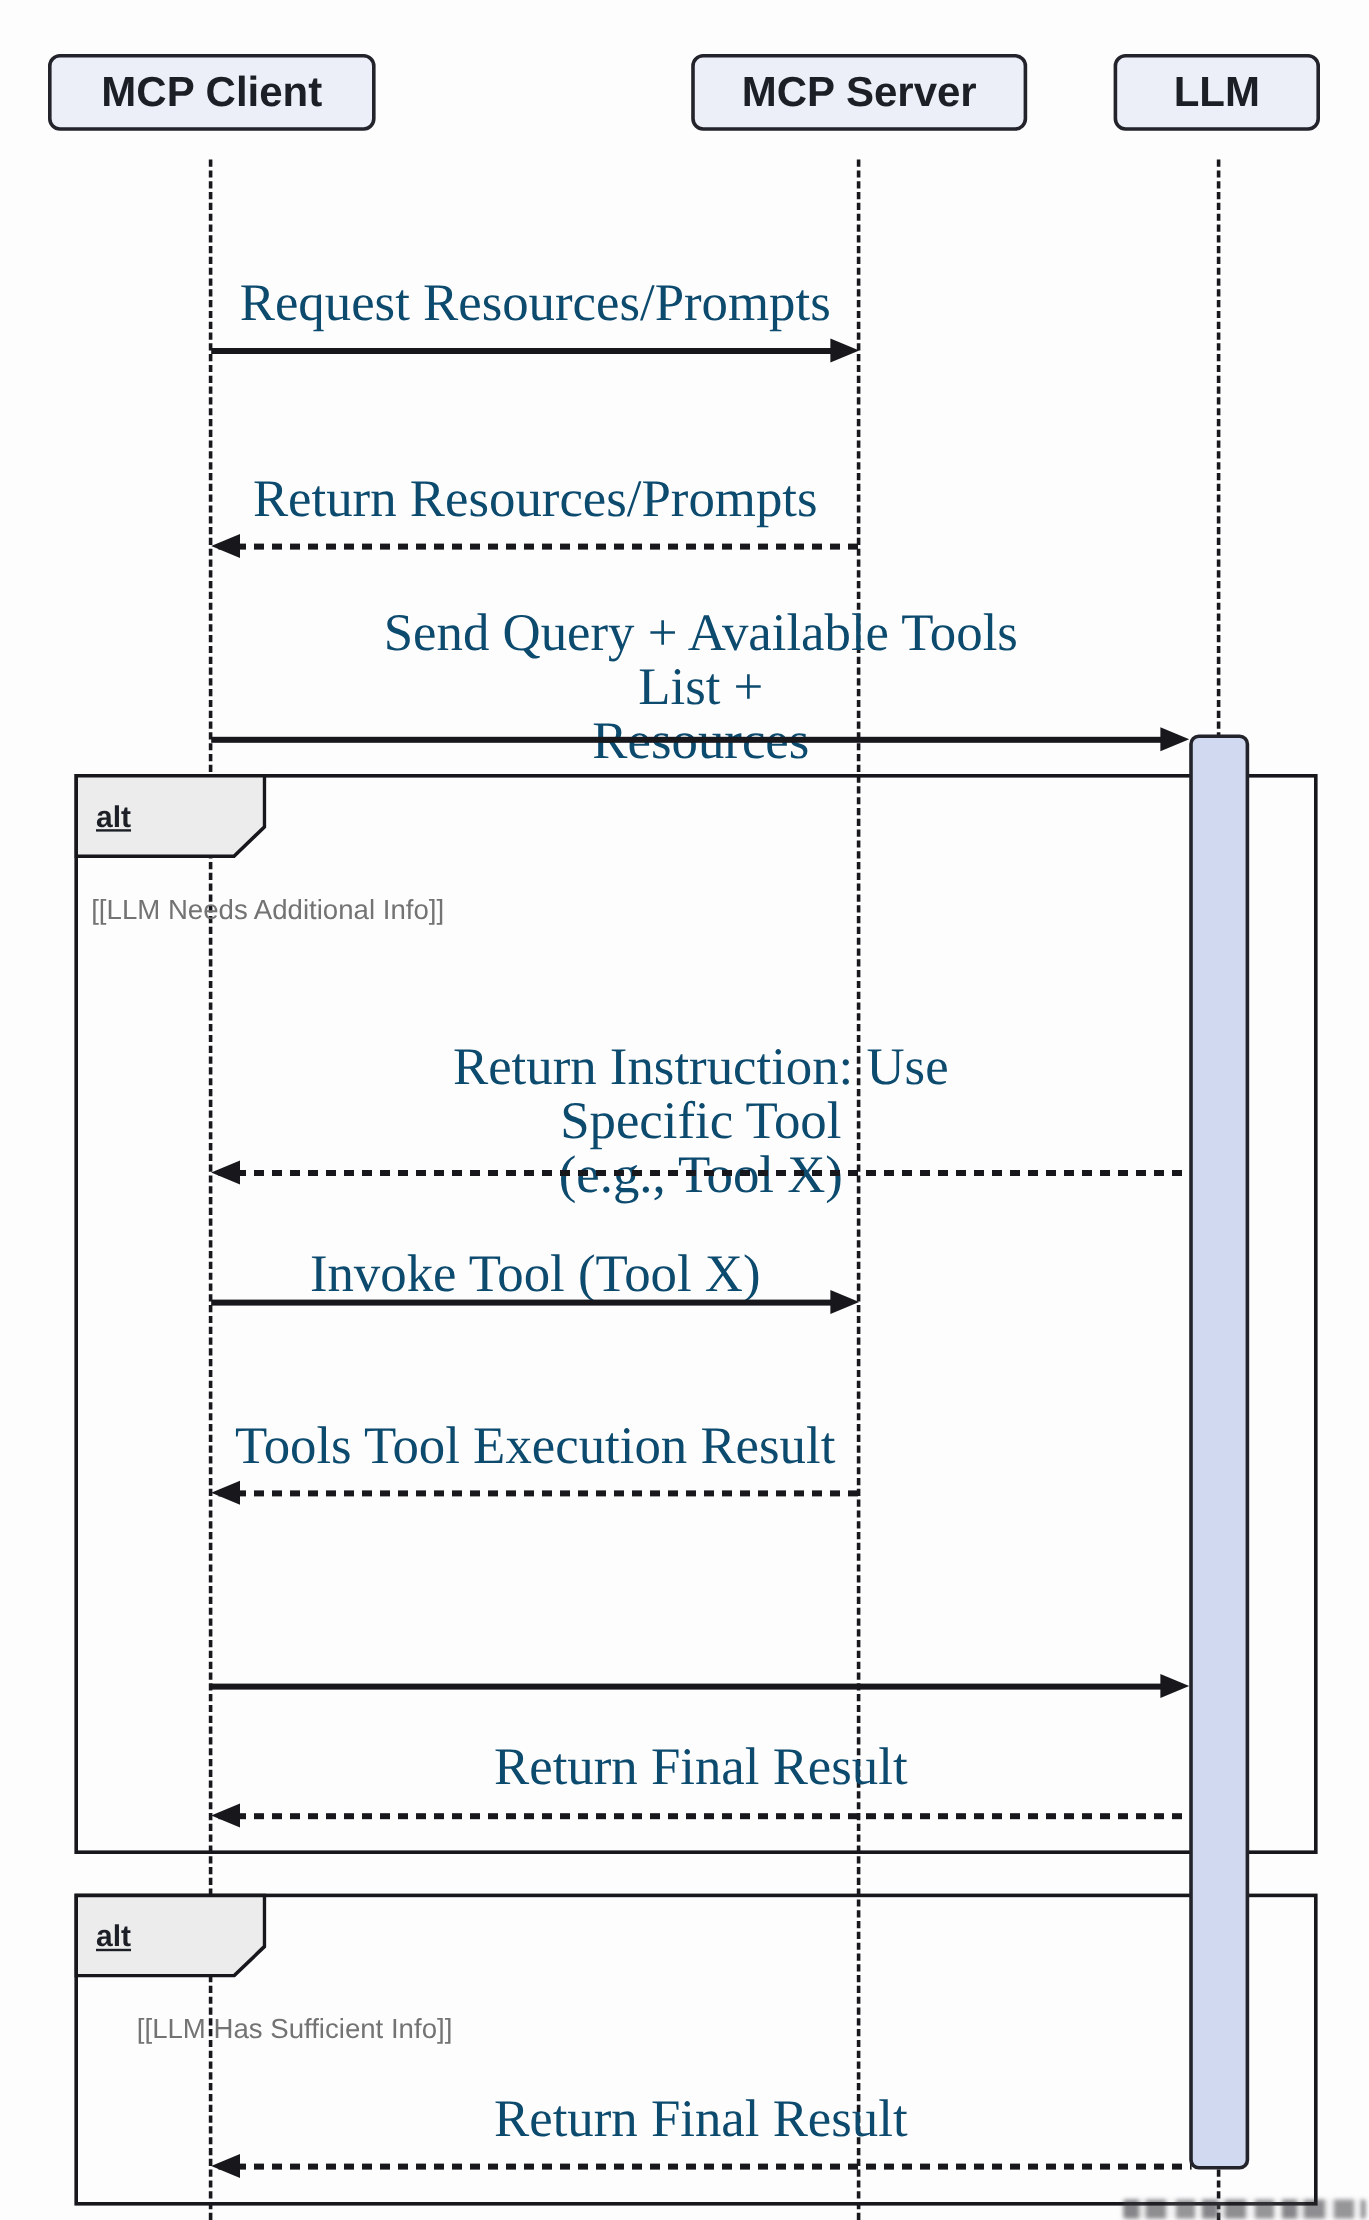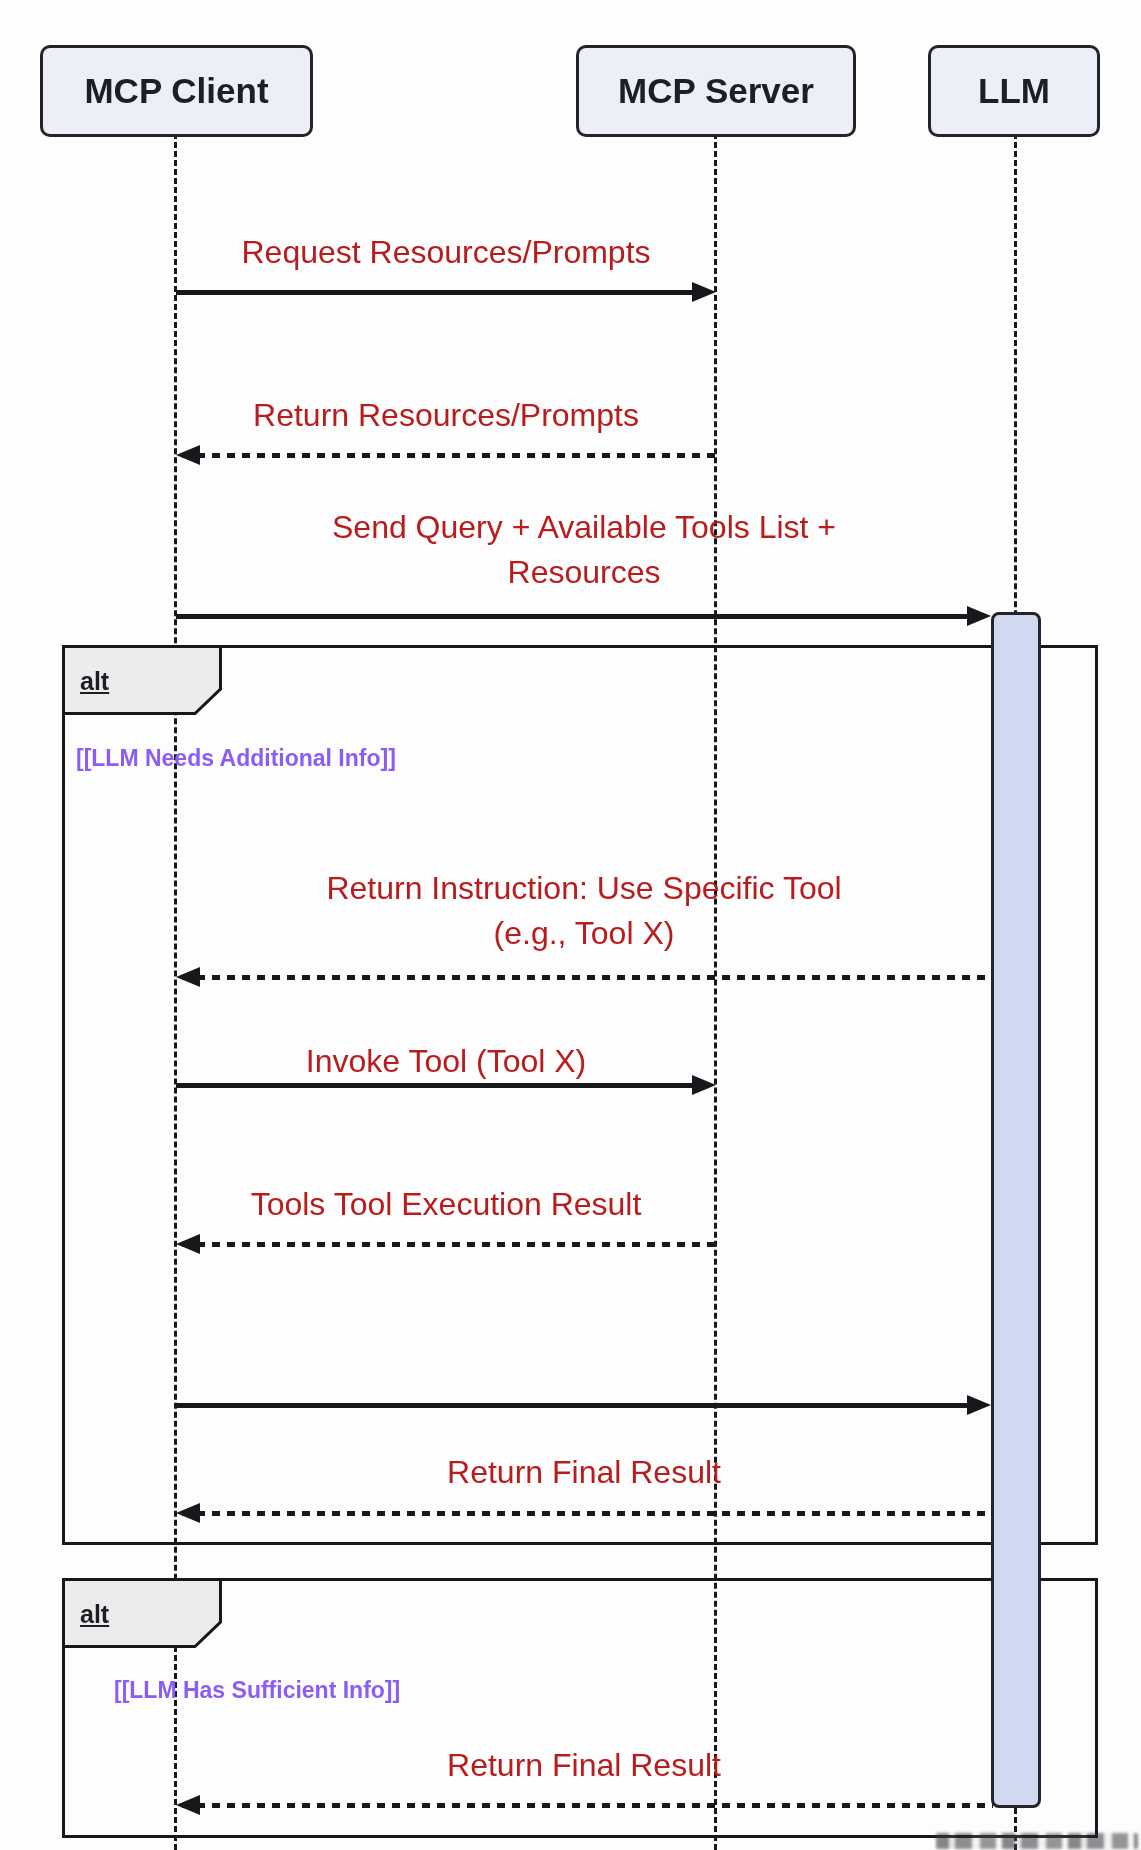--- a/index.html
+++ b/index.html
@@ -7,46 +7,46 @@
     position:relative;width:1141px;height:1850px;overflow:hidden;
     background:#fdfdfe;
     font-family:"Liberation Sans", sans-serif;
     color:#2e3034;
   }
   .lifeline{
     position:absolute;width:0;top:133px;height:1717px;
     border-left:3px dashed #17171c;
   }
   .actor{
-    position:absolute;height:92px;
+    position:absolute;height:64px;
     background:#edeff8;border:3px solid #23232b;border-radius:10px;
     display:flex;align-items:center;justify-content:center;
     font-size:35px;font-weight:bold;color:#1c2026;
     box-sizing:border-box;
   }
   .msg{
     position:absolute;transform:translateX(-50%);
-    font-size:32px;line-height:45px;text-align:center;
-    white-space:pre-line;color:#b91c1c;
+    font-size:44px;line-height:45px;text-align:center;
+    white-space:pre-line;color:#0c4a6e;font-family:Liberation Serif, serif;
   }
   .line{position:absolute;height:5px;}
   .line.solid{background:#17171c;}
   .line.dashed{background:repeating-linear-gradient(90deg,#17171c 0 8px,transparent 8px 15px);}
   .head{position:absolute;width:0;height:0;border-top:10px solid transparent;border-bottom:10px solid transparent;}
   .head.right{border-left:24px solid #17171c;}
   .head.left{border-right:24px solid #17171c;}
   .alt-frame{
     position:absolute;border:3px solid #17171c;box-sizing:border-box;
   }
   .alt-label-shape{position:absolute;}
   .alt-label-text{
     position:absolute;font-size:25px;font-weight:bold;color:#1c2026;text-decoration:underline;
   }
   .alt-condition{
-    position:absolute;font-size:23px;font-weight:bold;color:#8b5cf6;
+    position:absolute;font-size:23px;font-weight:normal;color:#737373;
   }
   .activation{
     position:absolute;left:991px;top:612px;width:50px;height:1196px;
     background:#d1d9f0;border:3px solid #23232b;border-radius:8px;
     box-sizing:border-box;
   }
   .watermark{
     position:absolute;left:936px;top:1833px;width:202px;height:16px;
     background:repeating-linear-gradient(90deg,
       rgba(55,55,60,.75) 0 13px, rgba(150,150,150,.25) 13px 19px,

